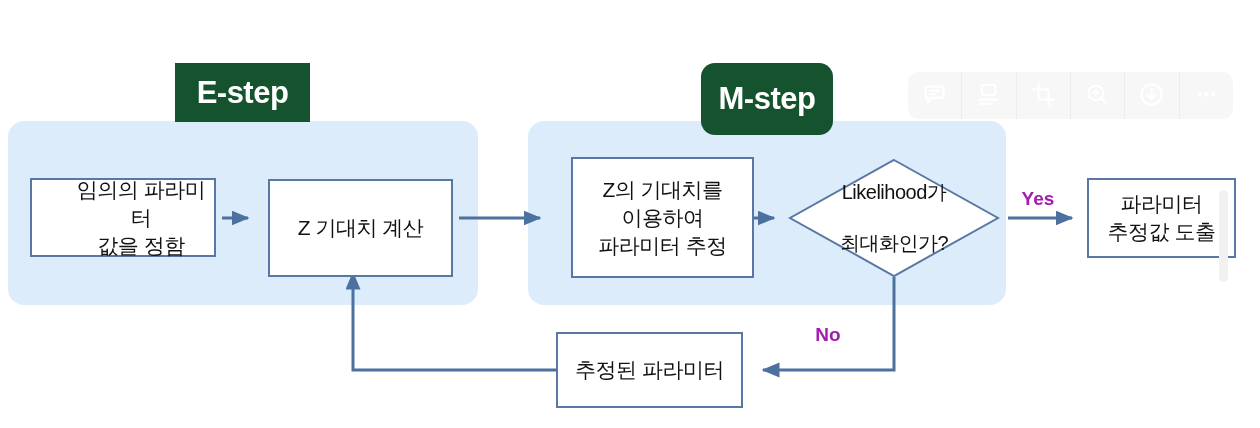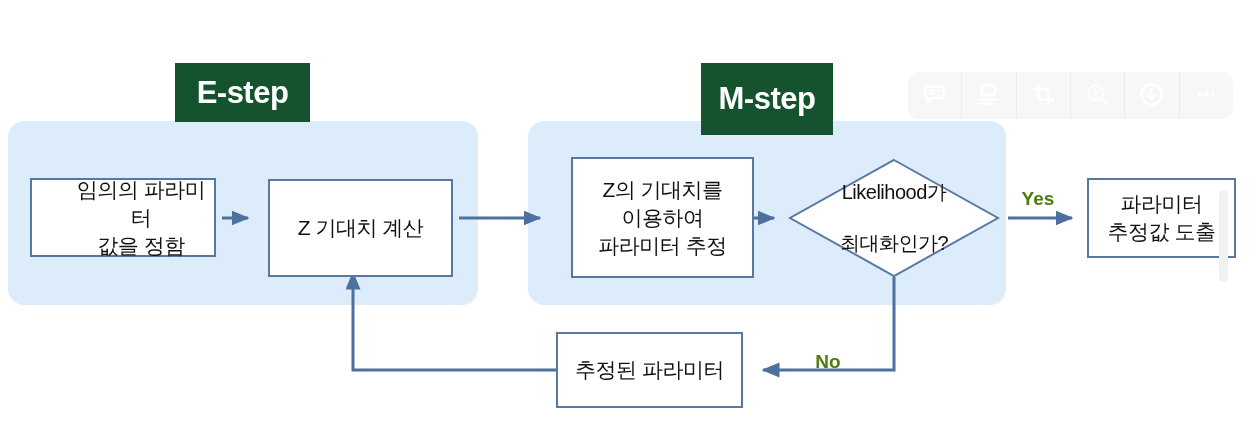--- a/index.html
+++ b/index.html
@@ -16,21 +16,21 @@
   }
   .panel-e{left:8px;top:121px;width:470px;height:184px;}
   .panel-m{left:528px;top:121px;width:478px;height:184px;}
 
   .step-label{
     position:absolute;background:#14532d;color:#ffffff;
     display:flex;align-items:center;justify-content:center;
     font-size:31px;font-weight:bold;z-index:3;letter-spacing:-0.5px;
   }
   .step-e{left:175px;top:63px;width:135px;height:59px;}
-  .step-m{left:701px;top:63px;width:132px;height:72px;}
+  .step-m{left:701px;top:63px;width:132px;height:72px;border-radius:14px;}
 
   .connectors{position:absolute;left:0;top:0;z-index:1;pointer-events:none;}
 
   .node{
     position:absolute;background:#ffffff;border:2px solid #5878a3;
     display:flex;flex-direction:column;align-items:center;justify-content:center;
     z-index:2;box-sizing:border-box;text-align:center;
     font-size:21px;color:#111111;line-height:28px;letter-spacing:-0.5px;
   }
   .node-init{left:30px;top:178px;width:186px;height:79px;padding-left:36px;}
@@ -41,25 +41,25 @@
 
   .diamond-wrap{position:absolute;left:788px;top:158px;width:212px;height:120px;z-index:2;}
   .diamond-wrap svg{position:absolute;left:0;top:0;}
   .diamond-label{
     position:absolute;left:0;top:0;width:212px;height:120px;
     display:flex;flex-direction:column;align-items:center;justify-content:center;
     font-size:20px;color:#111111;line-height:27px;text-align:center;letter-spacing:-0.5px;gap:24px;
   }
 
   .edge-label{
-    position:absolute;z-index:3;font-size:19px;font-weight:bold;color:#4d7c0f;
+    position:absolute;z-index:3;font-size:19px;font-weight:bold;color:#a21caf;
     width:60px;text-align:center;
   }
   .edge-yes{left:1008px;top:188px;}
-  .edge-no{left:798px;top:351px;}
+  .edge-no{left:798px;top:324px;}
 
   .toolbar{
     position:absolute;left:908px;top:72px;width:325px;height:47px;
     background:#f7f7f7;border-radius:10px;display:flex;z-index:4;
   }
   .tool-btn{
     flex:1 1 0;display:flex;align-items:center;justify-content:center;
     background:transparent;border:none;padding:0;cursor:pointer;
   }
   .tool-btn + .tool-btn{border-left:1px solid #ececec;}

